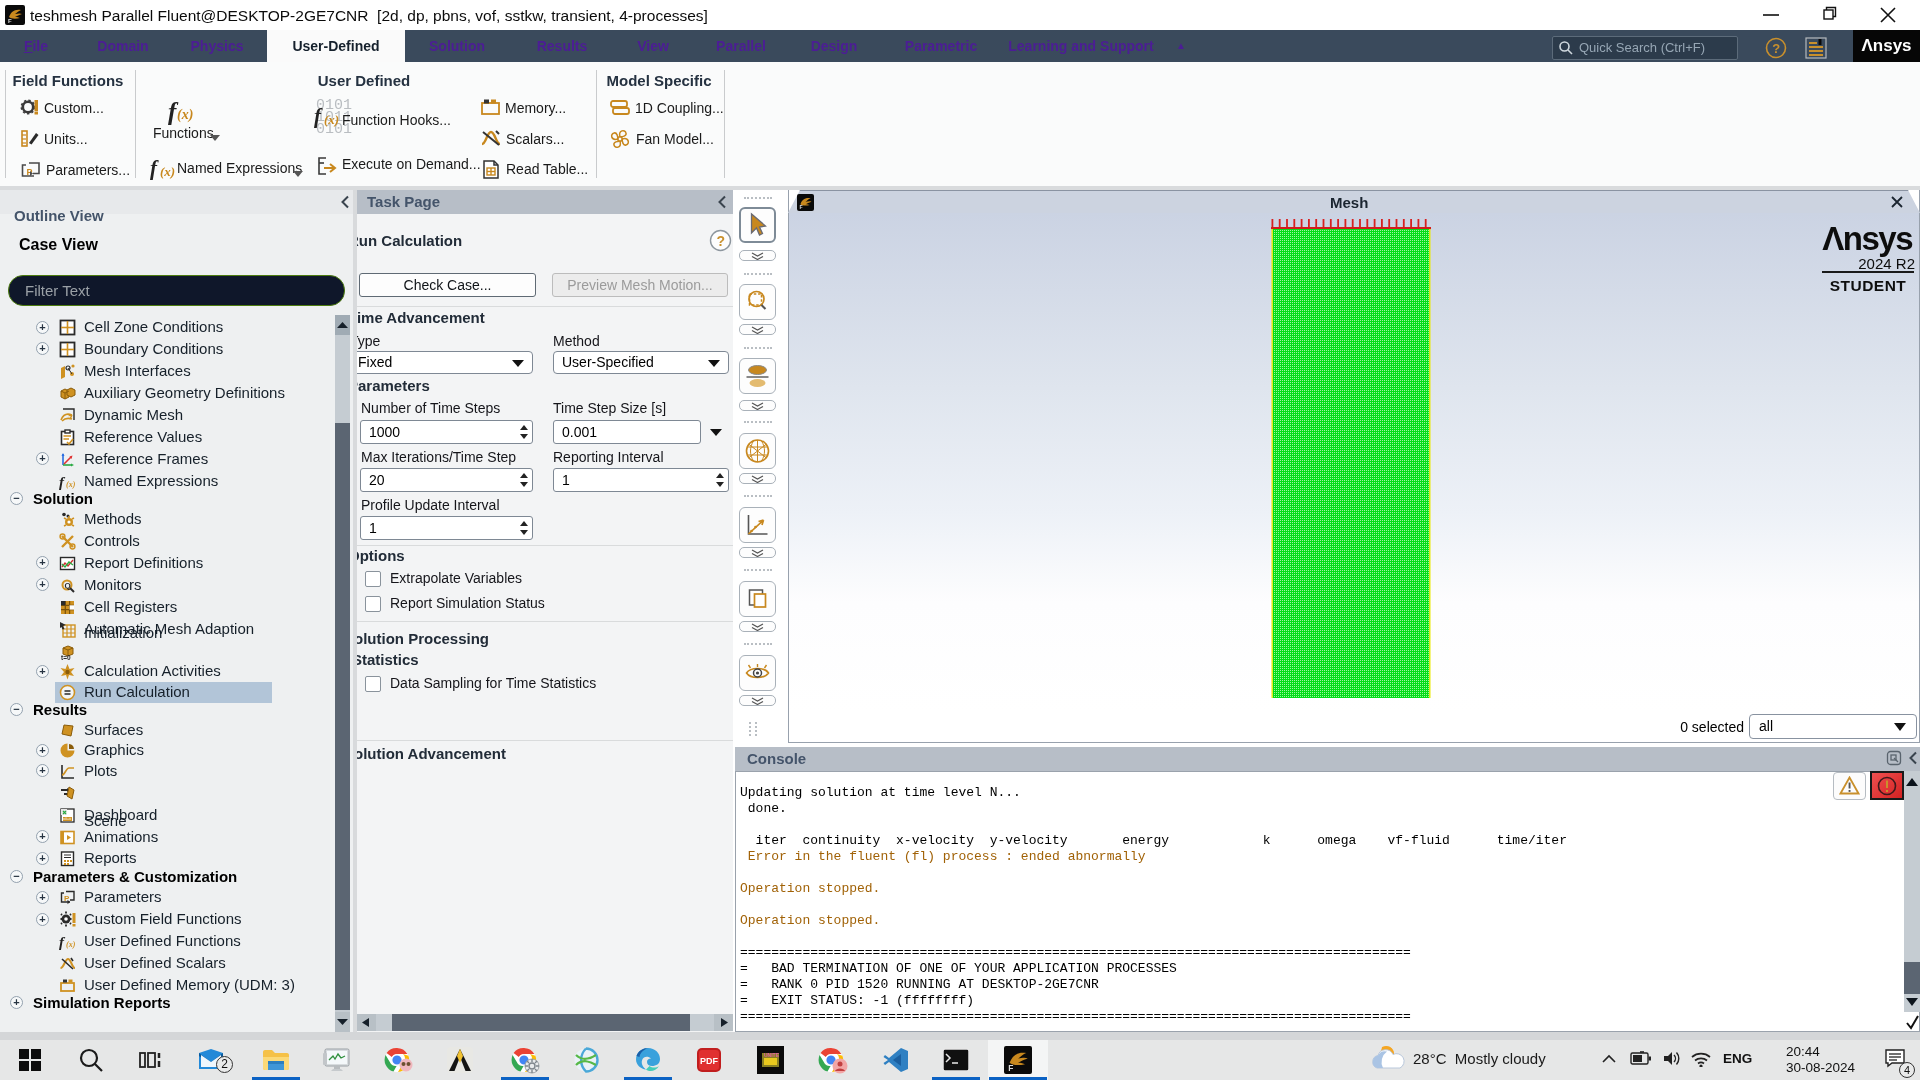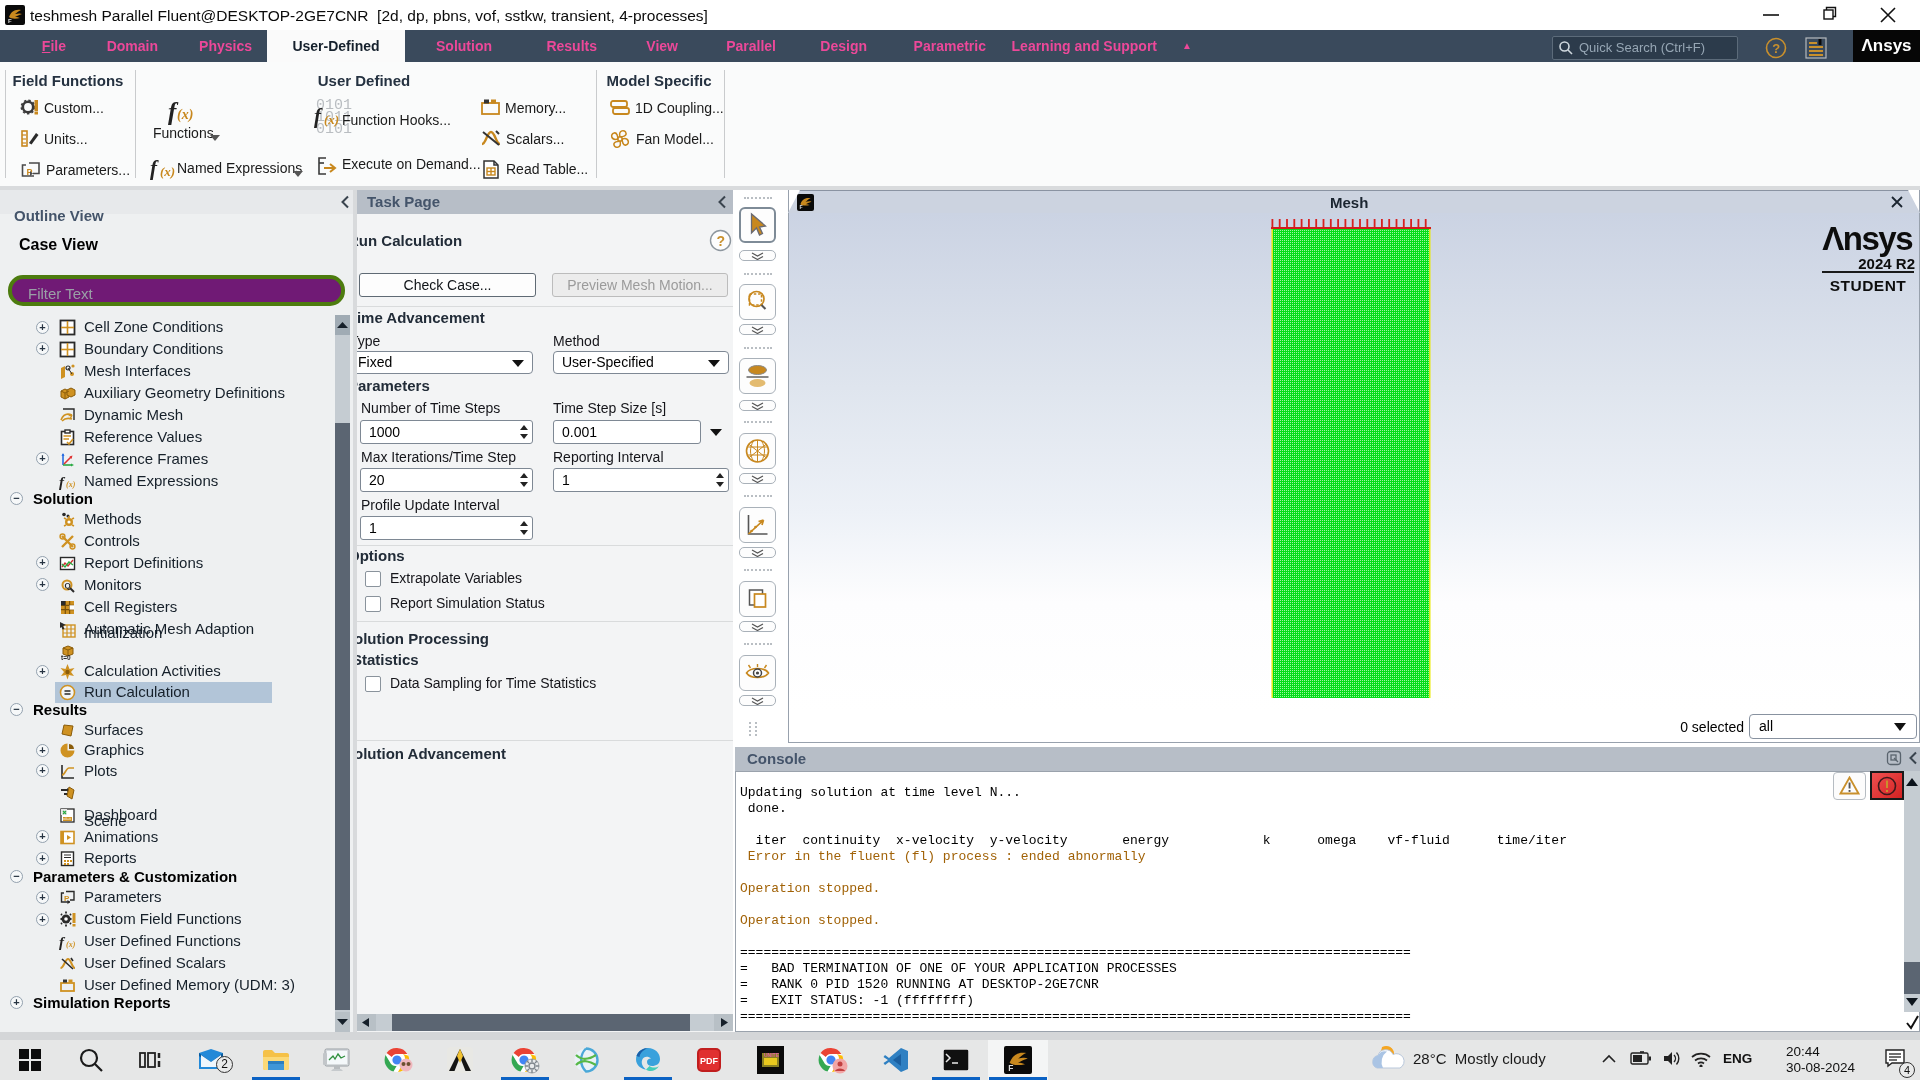--- a/index.html
+++ b/index.html
@@ -5,21 +5,21 @@
 *{margin:0;padding:0;box-sizing:border-box}
 html,body{width:1920px;height:1080px;overflow:hidden}
 body{position:relative;font-family:"Liberation Sans",sans-serif;background:#fff;color:#111}
 .abs{position:absolute}
 
 #titlebar{left:0;top:0;width:1920px;height:30px;background:#fff}
 #titleicon{left:5px;top:5px;width:20px;height:20px;background:#0a0a0a;border-radius:2px}
 #titletext{left:30px;top:7px;font-size:15.5px;color:#0b0b0b}
 
 #menubar{left:0;top:30px;width:1920px;height:32px;background:#3a4a5c}
-.mtab{position:absolute;top:30px;height:32px;line-height:32px;color:#ec4899;font-size:14px;font-weight:bold;text-align:right}
+.mtab{position:absolute;top:30px;height:32px;line-height:32px;color:#4c1d95;font-size:14px;font-weight:bold;text-align:center}
 #tab-sel{position:absolute;left:267px;top:30px;width:138px;height:32px;background:#fafafa;color:#15202c;line-height:32px;font-weight:bold;font-size:14px;text-align:center}
 #qsearch{left:1552px;top:36px;width:186px;height:24px;background:#2c3b4b;border:1px solid #5c6b7a;border-radius:2px;color:#96a6b4;font-size:13px;line-height:22px;padding-left:26px}
 #ansyslogo{left:1853px;top:30px;width:67px;height:32px;background:#060606;color:#fff;text-align:center;font-weight:bold;font-size:17px;line-height:32px;letter-spacing:0px}
 
 #ribbon{left:0;top:62px;width:1920px;height:124px;background:#fafbfb}
 .rsep{position:absolute;top:70px;width:1px;height:108px;background:#c9cbcd}
 .rtitle{position:absolute;top:72px;font-size:15px;font-weight:bold;color:#253241;width:200px;text-align:center}
 .ritem{position:absolute;font-size:14px;color:#1a1a1a;white-space:nowrap}
 #gapstrip{left:0;top:186px;width:1920px;height:4px;background:#d9dbdd}
 
@@ -203,21 +203,21 @@
 <div class="abs" id="gapstrip"></div>
 
 <div class="abs" id="outline"></div>
 <div class="abs" id="outhead"></div>
 <div class="abs" style="left:353px;top:190px;width:4px;height:842px;background:#d8dadc"></div>
 <div class="phead" style="left:14px;top:204px">Outline View</div>
 <svg class="abs" style="left:340px;top:195px" width="10" height="14" viewBox="0 0 10 14">
     <path d="M8 1.5 L2.5 7 L8 12.5" fill="none" stroke="#3a444e" stroke-width="2"></path>
   </svg>
 <div class="abs" style="left:19px;top:236px;font-size:16px;font-weight:bold;color:#000">Case View</div>
-<div class="abs" style="left:8px;top:275px;width:337px;height:31px;background:#701a75;border:4px solid #4d7c0f;border-radius:15px;color:#9aa0a6;font-size:15px;line-height:29px;padding-left:16px">Filter Text</div>
+<div class="abs" style="left:8px;top:275px;width:337px;height:31px;background:#0f172a;border:1px solid #4d7c0f;border-radius:15px;color:#9aa0a6;font-size:15px;line-height:29px;padding-left:16px">Filter Text</div>
 <div id="tree">
 <div class="abs" style="left:55px;top:682px;width:217px;height:21px;background:#b2c5d8"></div>
 <div class="expb" style="left:36px;top:320.5px">+</div>
 <svg class="abs" style="left:59px;top:319.0px" width="17" height="17" viewBox="0 0 17 17">
       <rect x="1.5" y="1.5" width="14" height="14" fill="#fff" stroke="#2a2a2a" stroke-width="1.8"></rect>
       <line x1="8.5" y1="2" x2="8.5" y2="15" stroke="#cf9222" stroke-width="1.6"></line>
       <line x1="2" y1="8.5" x2="15" y2="8.5" stroke="#cf9222" stroke-width="1.6"></line>
     </svg>
 <div class="trow" style="left:84px;top:318.0px">Cell Zone Conditions</div>
 <div class="expb" style="left:36px;top:342px">+</div>
@@ -638,21 +638,21 @@
       <rect x="146.5" y="0" width="1.8" height="9" fill="#d82020"></rect>
       <rect x="153.8" y="0" width="1.8" height="9" fill="#d82020"></rect>
 <rect x="0" y="8" width="160" height="2.2" fill="#d21c1c"></rect>
 <rect x="0.5" y="10" width="1.4" height="469" fill="#eaea00"></rect>
 <rect x="158.1" y="10" width="1.4" height="469" fill="#eaea00"></rect>
 <rect x="1.9" y="10" width="156.2" height="469" fill="url(#mp)"></rect>
 </svg>
   </div>
 <div id="anslogo2">
     <div class="abs" style="left:1812px;top:224px;width:100px;text-align:right;font-weight:bold;font-size:33px;color:#0d0d0d;line-height:30px;letter-spacing:-1.5px">Λnsys</div>
-<div class="abs" style="left:1822px;top:255px;width:93px;text-align:right;font-weight:bold;font-size:15px;color:#0d0d0d">2024 R2</div>
+<div class="abs" style="left:1822px;top:255px;width:93px;text-align:right;font-weight:normal;font-size:15px;color:#0d0d0d">2024 R2</div>
 <div class="abs" style="left:1822px;top:271px;width:92px;height:2px;background:#1a1a1a"></div>
 <div class="abs" style="left:1822px;top:277px;width:92px;text-align:center;font-weight:bold;font-size:15.5px;color:#0d0d0d;letter-spacing:0.5px">STUDENT</div>
   </div>
 <div class="abs" style="left:1620px;top:719px;width:124px;text-align:right;font-size:14px;color:#000">0 selected</div>
 <div class="abs" style="left:1749px;top:714px;width:168px;height:25px;background:#fff;border:1px solid #8892a0;border-radius:4px;font-size:14px;color:#000;line-height:23px;padding-left:9px">all</div>
 <svg class="abs" style="left:1893px;top:722px" width="14" height="10">
     <path d="M1 1 L7 9 L13 1 Z" fill="#111"></path>
   </svg>
 
 <div class="abs" id="conshead"></div>

